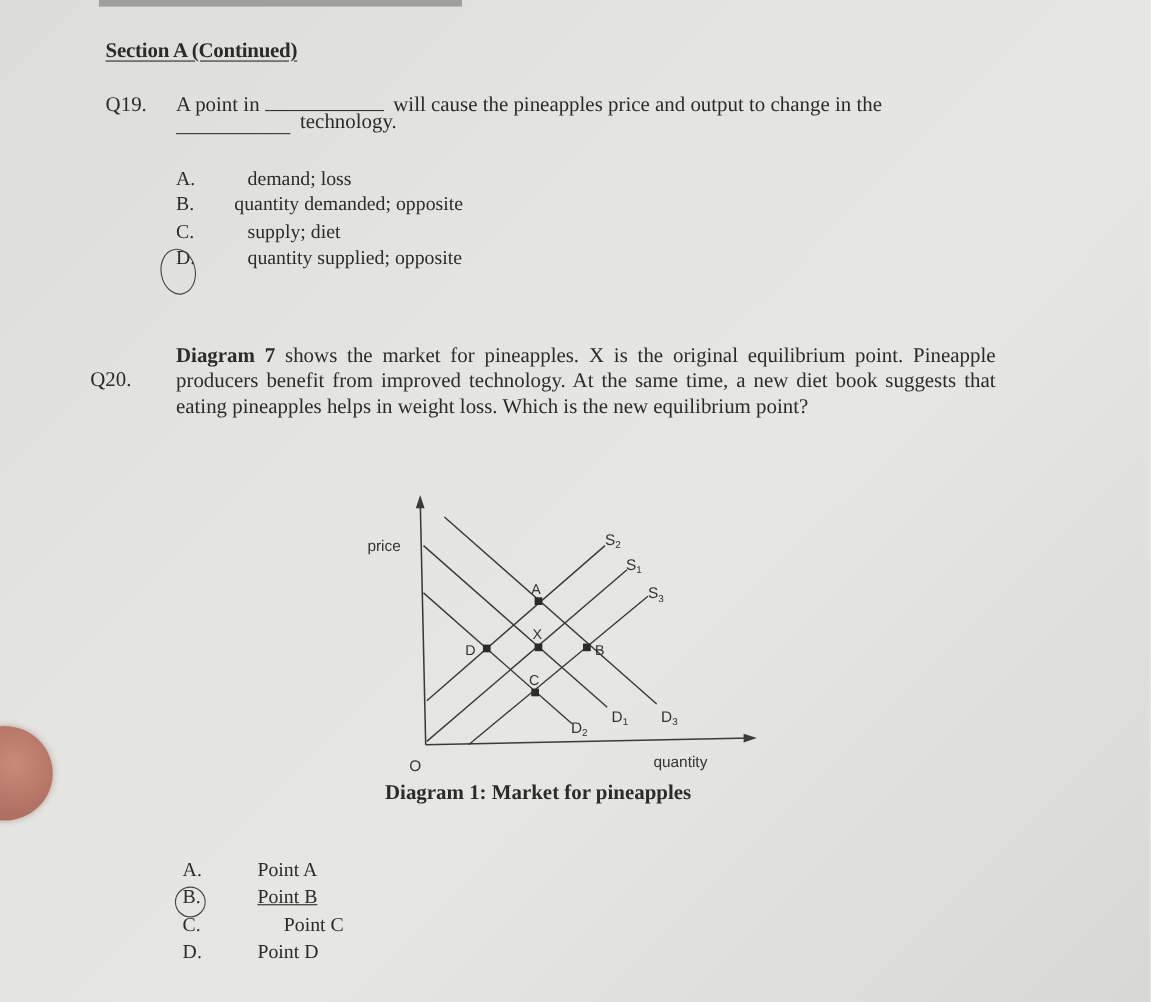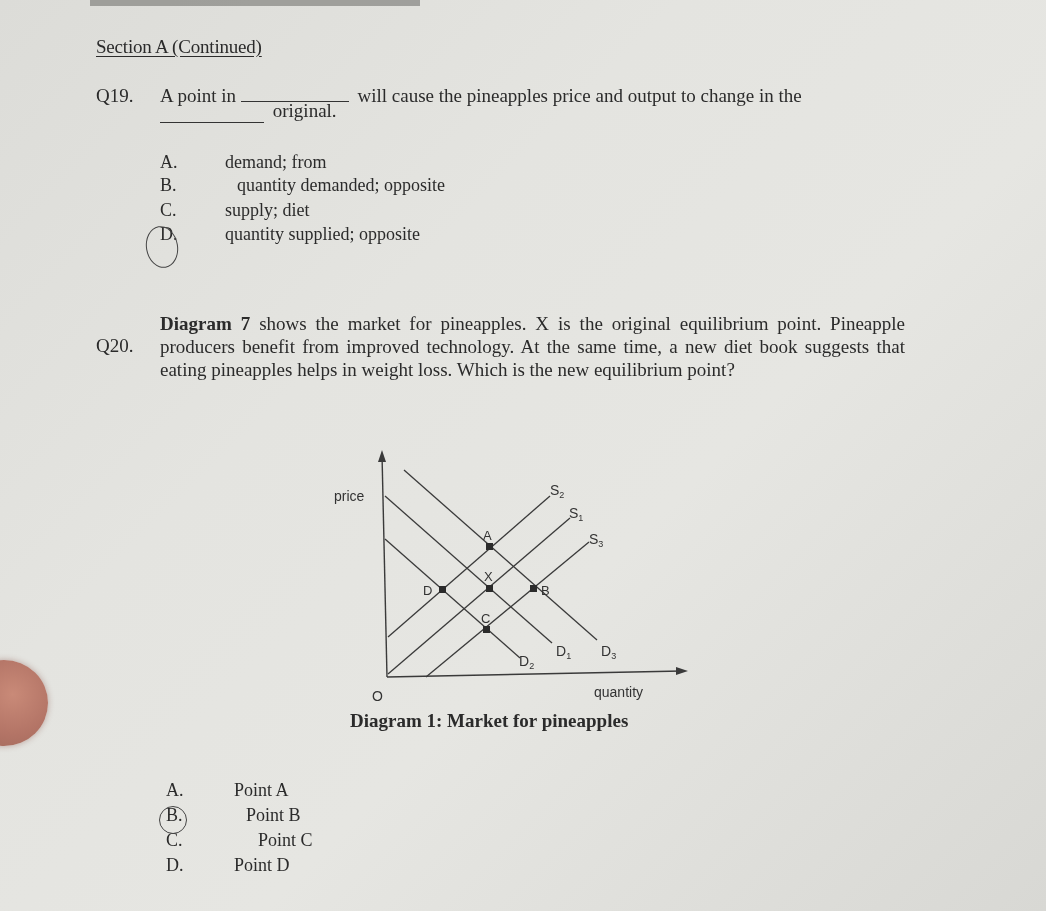--- a/index.html
+++ b/index.html
@@ -7,21 +7,21 @@
     width:1046px; height:911px; overflow:hidden; position:relative;
     background: linear-gradient(135deg, #dcdcd8 0%, #e4e4e0 35%, #e6e6e2 60%, #d8d8d4 100%);
     font-family: "Liberation Serif", "DejaVu Serif", serif;
     color:#2b2b2b;
   }
   .abs { position:absolute; }
   .topstrip {
     left:90px; top:0; width:330px; height:6px; background:#6a6a66; opacity:.55;
   }
   .section-title {
-    left:96px; top:36px; font-size:19px; font-weight:normal; text-decoration:underline;
+    left:96px; top:36px; font-size:19px; font-weight:bold; text-decoration:underline;
     text-underline-offset:3px; letter-spacing:-0.2px;
   }
   .qnum { font-size:19px; }
   .q-text { font-size:19px; }
   .blank { display:inline-block; border-bottom:1.5px solid #333; height:1px; vertical-align:baseline; }
   .opt-row { position:absolute; font-size:18px; }
   .opt-letter { position:absolute; left:0; }
   .opt-text { position:absolute; white-space:nowrap; }
   .q20-text {
     left:160px; top:312px; width:745px; font-size:19px; line-height:23px; text-align:justify;
@@ -46,45 +46,45 @@
 <div class="abs section-title">Section A (Continued)</div>
 
 <div class="abs qnum" style="left:96px; top:85px;">Q19.</div>
 <div class="abs q-text" style="left:160px; top:85px; white-space:nowrap;">
   <span>A point in</span>
   <span class="blank" style="width:108px;"></span>
   <span style="margin-left:4px;">will cause the pineapples price and output to change in the</span>
 </div>
 <div class="abs q-text" style="left:160px; top:106px; white-space:nowrap;">
   <span class="blank" style="width:104px;"></span>
-  <span style="margin-left:4px; position:relative; top:-6px;">original.</span>
+  <span style="margin-left:4px; position:relative; top:-6px;">technology.</span>
 </div>
 
 <div>
   <div class="opt-row" style="left:160px; top:152px;">
     <span class="opt-letter">A.</span>
-    <span class="opt-text" style="left:65px;">demand; from</span>
+    <span class="opt-text" style="left:65px;">demand; loss</span>
   </div>
   <div class="opt-row" style="left:160px; top:175px;">
     <span class="opt-letter">B.</span>
-    <span class="opt-text" style="left:77px;text-align:center;">quantity demanded; opposite</span>
+    <span class="opt-text" style="left:53px;text-align:center;">quantity demanded; opposite</span>
   </div>
   <div class="opt-row" style="left:160px; top:200px;">
     <span class="opt-letter">C.</span>
     <span class="opt-text" style="left:65px;">supply; diet</span>
   </div>
   <div class="opt-row" style="left:160px; top:224px;">
     <span class="opt-letter">D.</span>
     <span class="opt-text" style="left:65px;text-align:right;">quantity supplied; opposite</span>
   </div>
 
   <div class="circle-mark" style="left:146px; top:226px; width:30px; height:40px; transform:rotate(-10deg);"></div>
 </div>
 
-<div class="abs qnum" style="left:96px; top:335px;">Q20.</div>
+<div class="abs qnum" style="left:82px; top:335px;">Q20.</div>
 <div class="abs q20-text">
   <b>Diagram 7</b>
   <span>shows the market for pineapples. X is the original equilibrium point. Pineapple producers benefit from improved technology. At the same time, a new diet book suggests that eating pineapples helps in weight loss. Which is the new equilibrium point?</span>
 </div>
 
 <svg class="abs" style="left:320px; top:440px;" width="380" height="270" viewBox="0 0 380 270">
 
   <g stroke="#3a3a3a" stroke-width="1.4" fill="none">
     <line x1="67" y1="237" x2="62" y2="14"></line>
     <line x1="67" y1="237" x2="362" y2="231"></line>
@@ -131,21 +131,21 @@
 
 <div class="abs caption">Diagram 1: Market for pineapples</div>
 
 <div>
   <div class="opt-row" style="left:166px; top:780px;">
     <span class="opt-letter">A.</span>
     <span class="opt-text" style="left:68px;">Point A</span>
   </div>
   <div class="opt-row" style="left:166px; top:805px;">
     <span class="opt-letter">B.</span>
-    <span class="opt-text" style="left:80px;">Point B</span>
+    <span class="opt-text" style="left:68px;text-decoration:underline;">Point B</span>
   </div>
   <div class="opt-row" style="left:166px; top:830px;">
     <span class="opt-letter">C.</span>
     <span class="opt-text" style="left:68px;margin-left:24px;">Point C</span>
   </div>
   <div class="opt-row" style="left:166px; top:855px;">
     <span class="opt-letter">D.</span>
     <span class="opt-text" style="left:68px;">Point D</span>
   </div>
 

